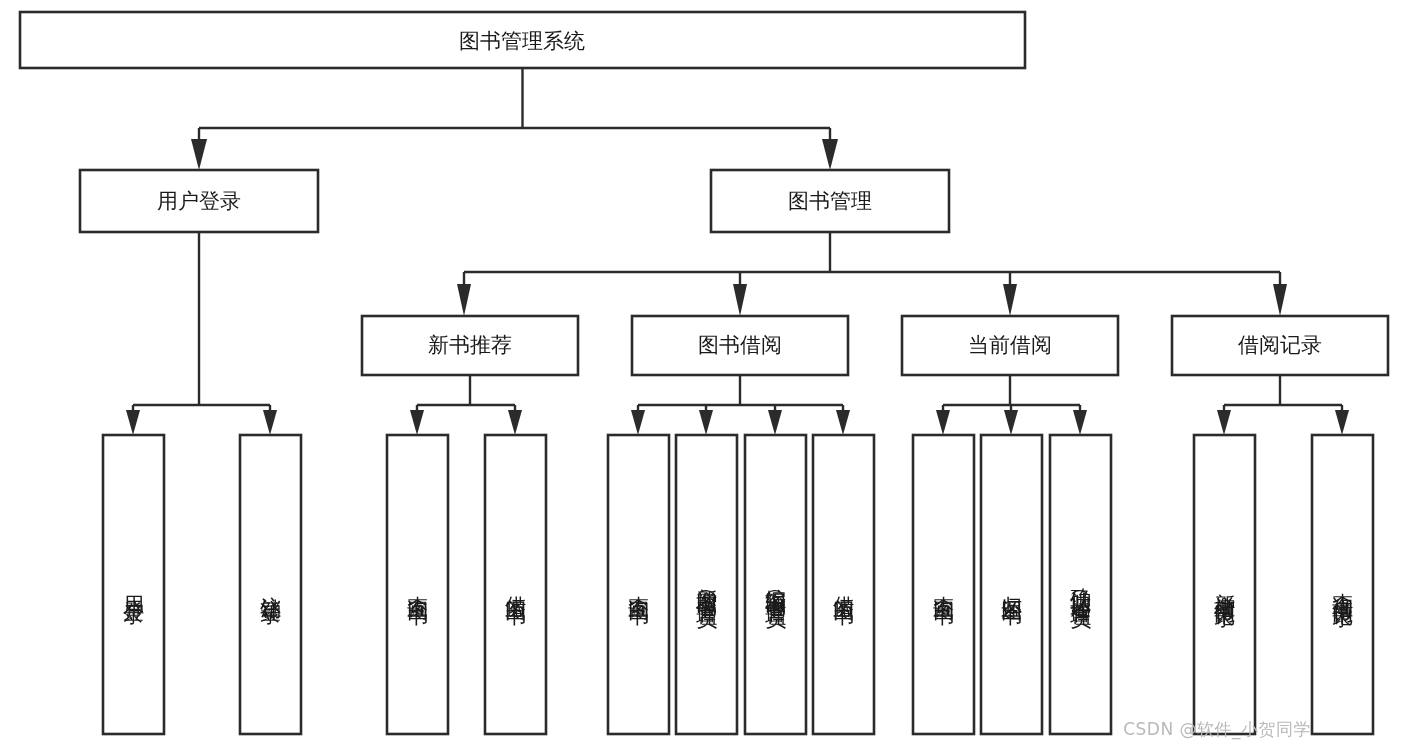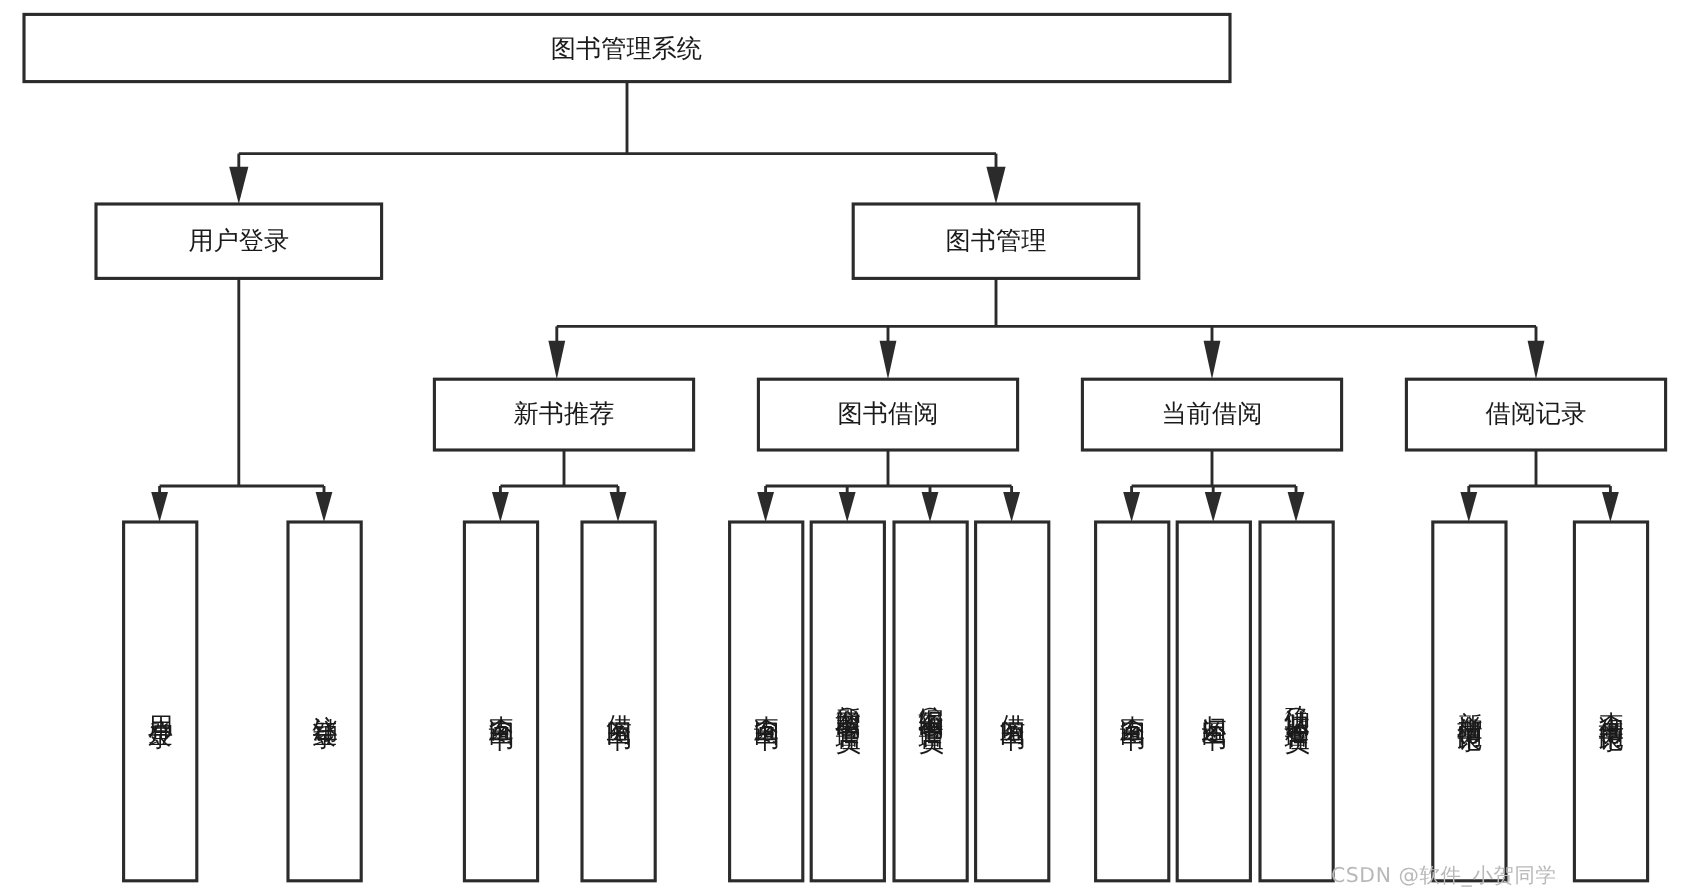--- a/index.html
+++ b/index.html
@@ -63,21 +63,21 @@
     font-family: "DejaVu Sans", "Liberation Sans", sans-serif;
     font-size: 21px;
     line-height: 1.08;
     color: #1a1a1a;
     letter-spacing: 3px;
     white-space: nowrap;
     text-align: center;
   }
   .watermark {
     position: absolute;
-    right: 20px;
+    right: 6px;
     bottom: 6px;
     font-family: "DejaVu Sans", "Liberation Sans", sans-serif;
     font-size: 17px;
     color: #b9b9b9;
     letter-spacing: 0.5px;
     white-space: nowrap;
     pointer-events: none;
   }
 </style>
 </head>

